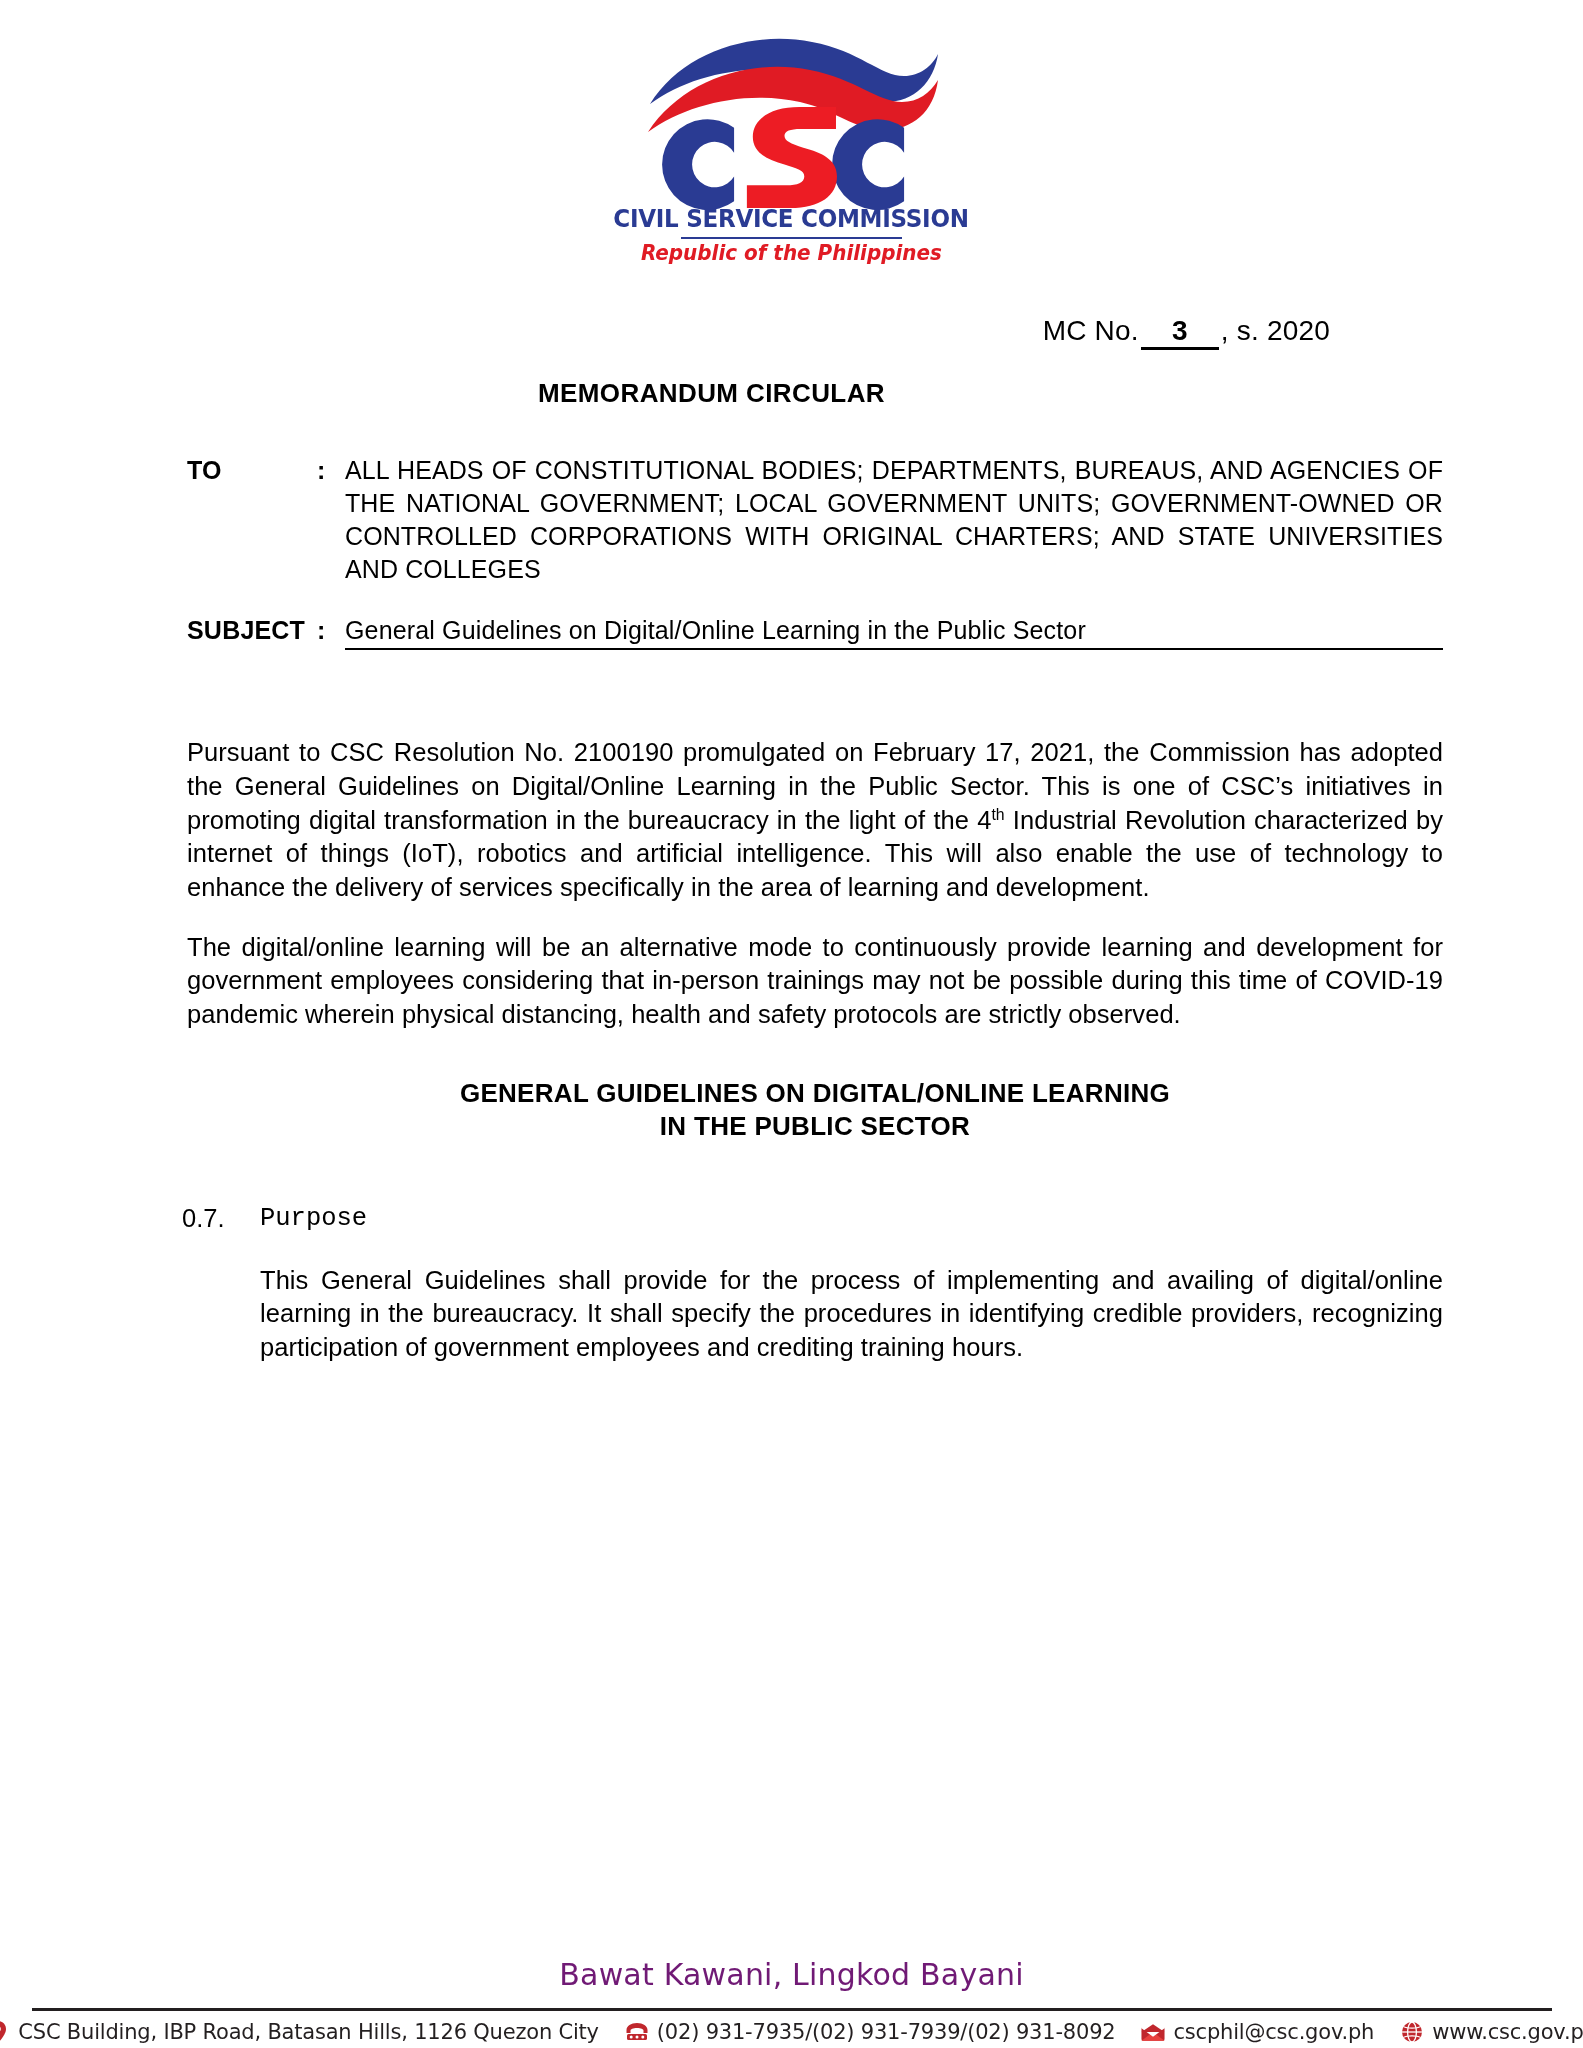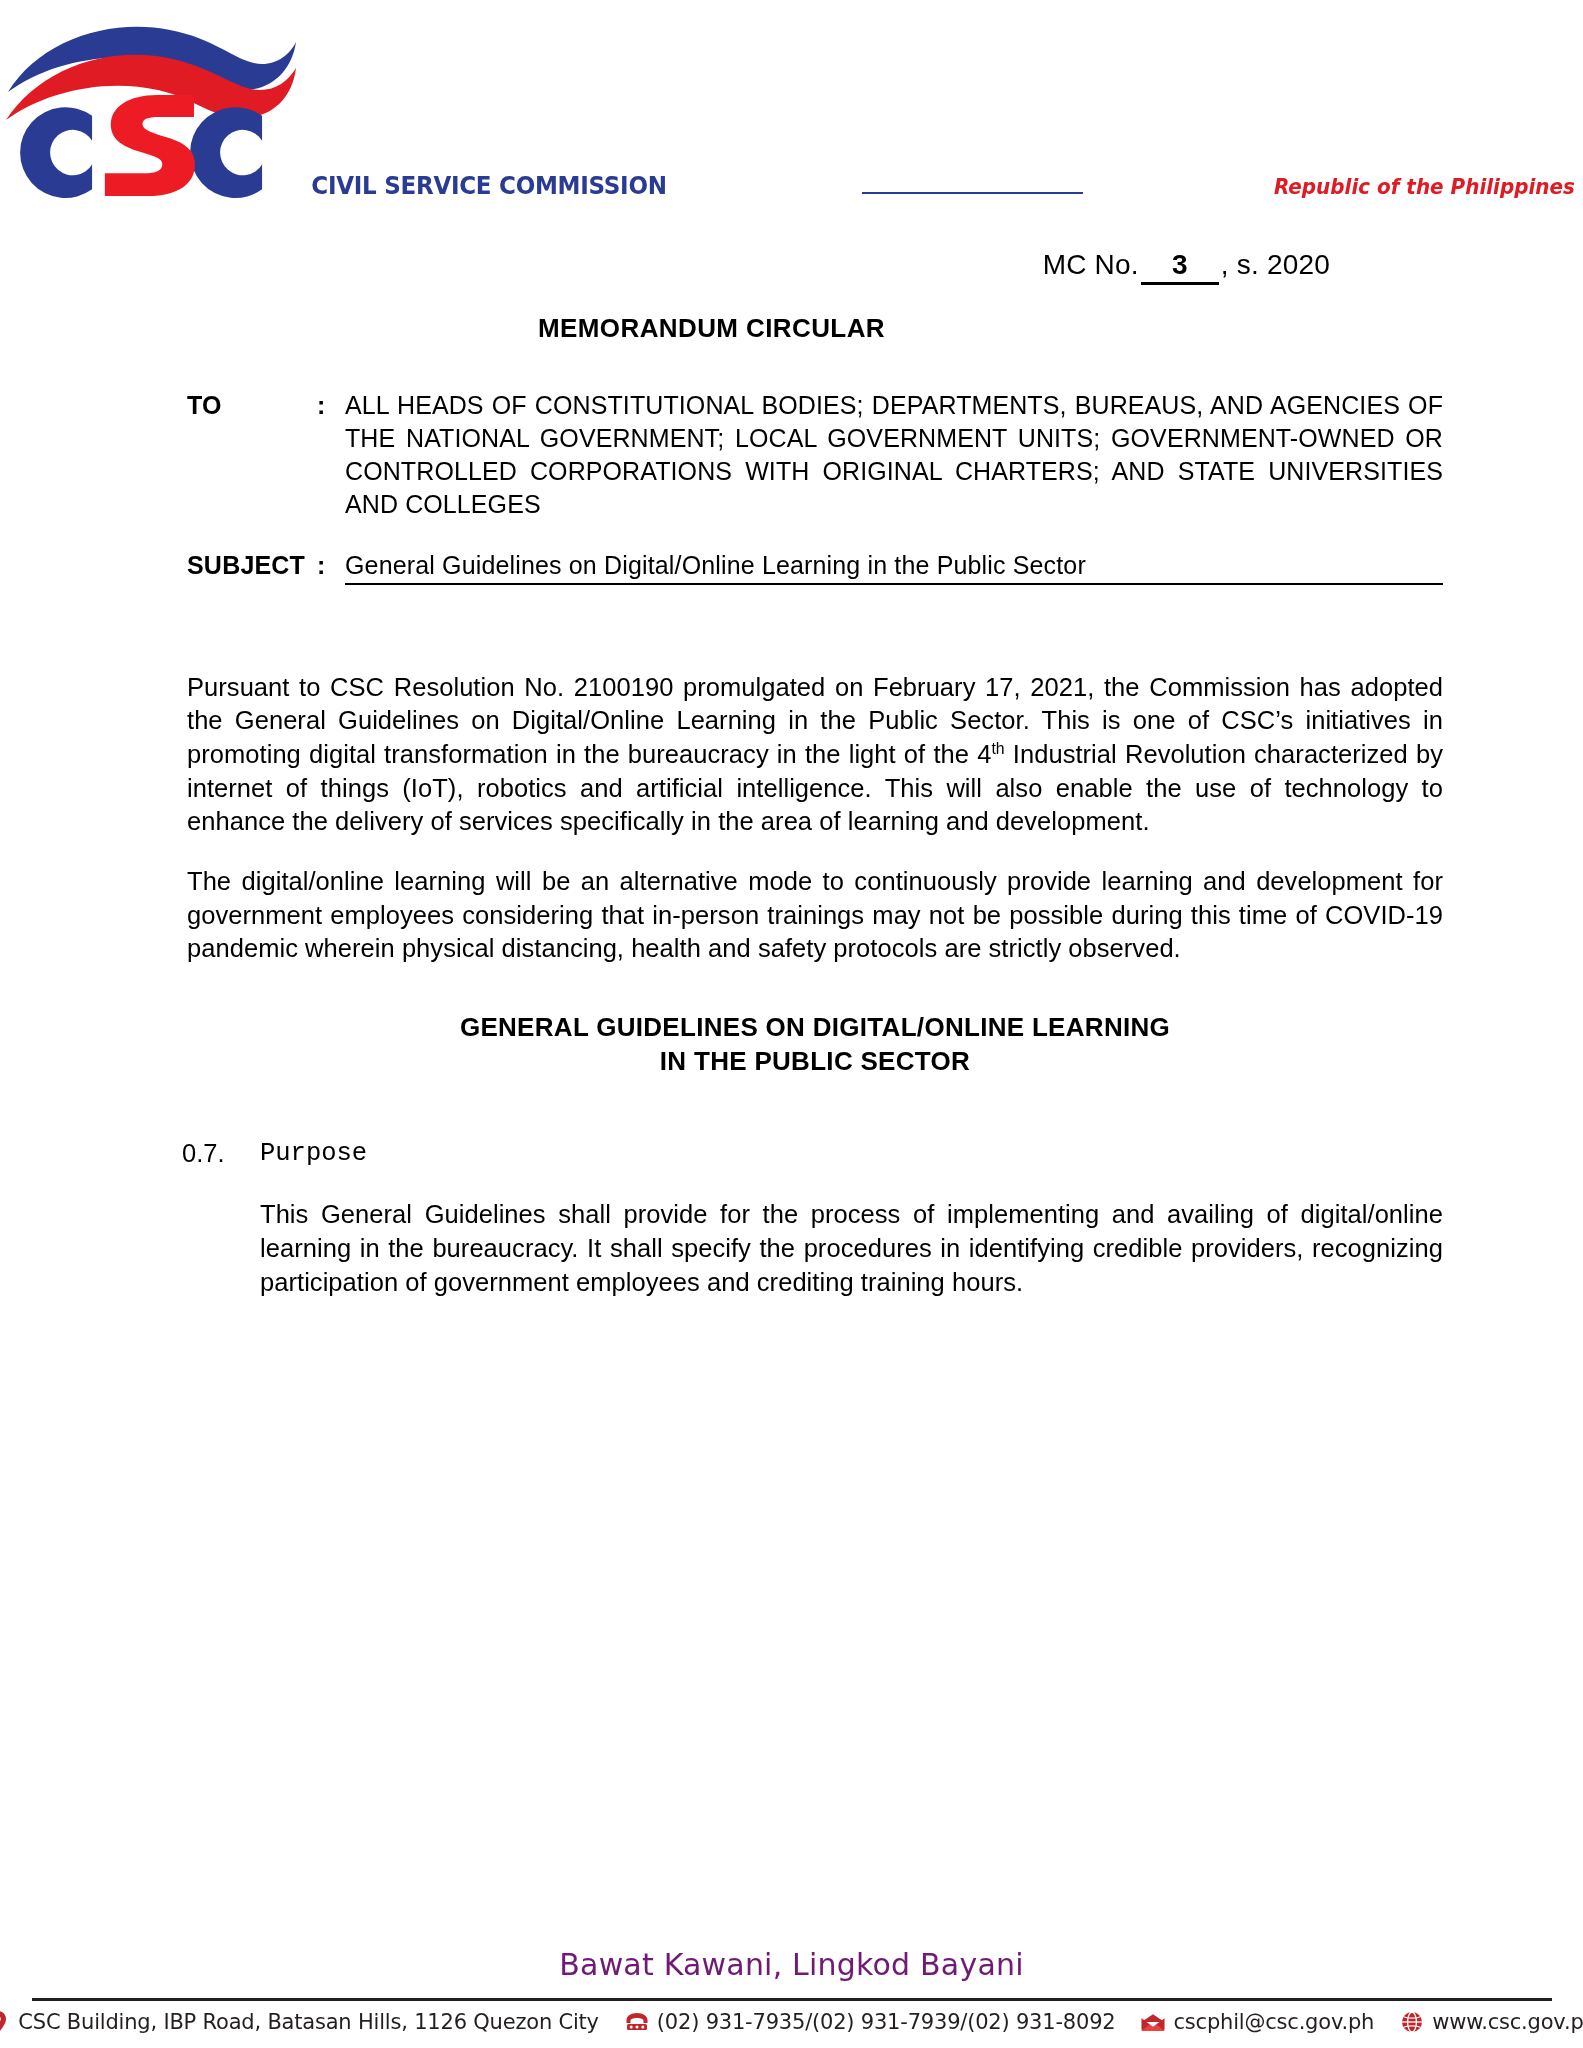--- a/index.html
+++ b/index.html
@@ -18,23 +18,23 @@
     position: relative;
     width: 1583px;
     height: 2048px;
     padding: 0;
   }
 
   
   .logo-block {
     width: 100%;
     display: flex;
-    flex-direction: row;
-    align-items: flex-end;
-    padding-top: 20px;
+    flex-direction: column;
+    align-items: center;
+    padding-top: 32px;
   }
   .logo-mark {
     width: 300px;
     height: 178px;
     position: relative;
   }
   .logo-mark svg { display: block; width: 100%; height: 100%; }
 
   .logo-name {
     font-family: "DejaVu Sans", sans-serif;
@@ -202,21 +202,21 @@
     width: 1520px;
     margin: 0 auto;
     height: 3px;
     background: #231f20;
   }
   .footer-contacts {
     display: flex;
     justify-content: center;
     align-items: center;
     gap: 26px;
-    padding: 9px 0 14px 0;
+    padding: 9px 0 4px 0;
     font-family: "DejaVu Sans", sans-serif;
     font-size: 21px;
     color: #231f20;
     letter-spacing: -0.2px;
   }
   .contact-item {
     display: flex;
     align-items: center;
     gap: 8px;
     white-space: nowrap;

